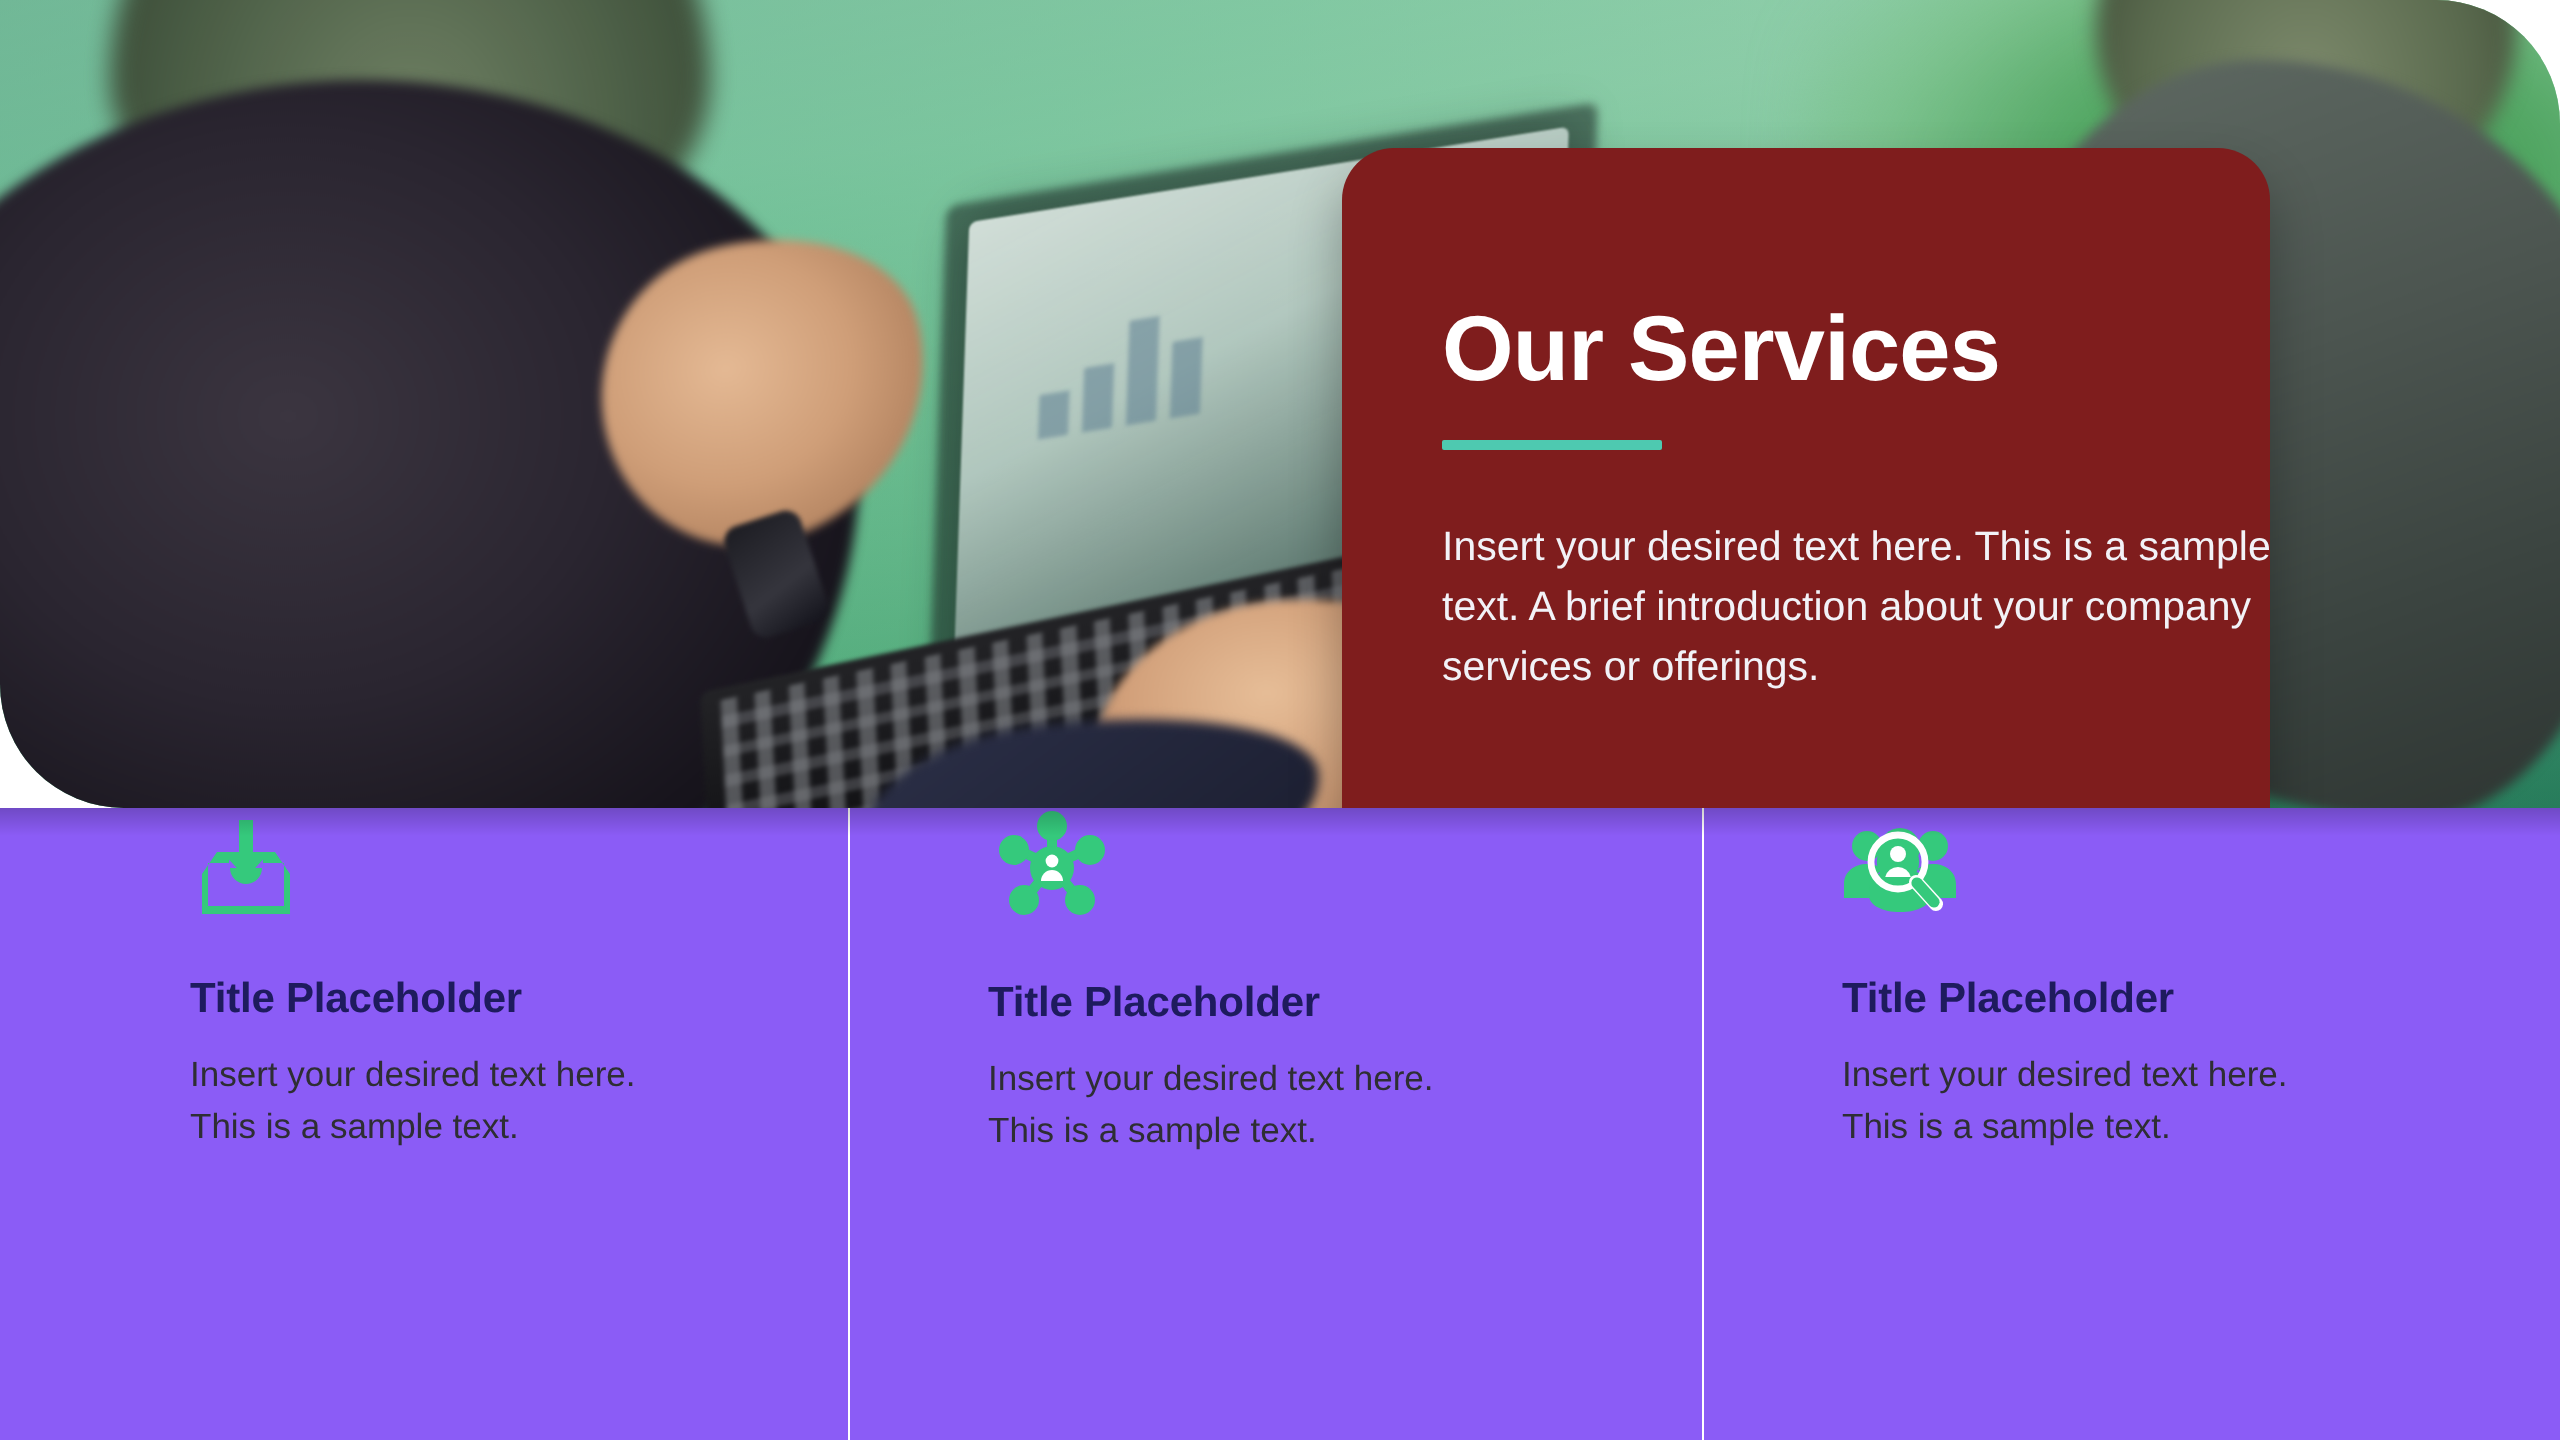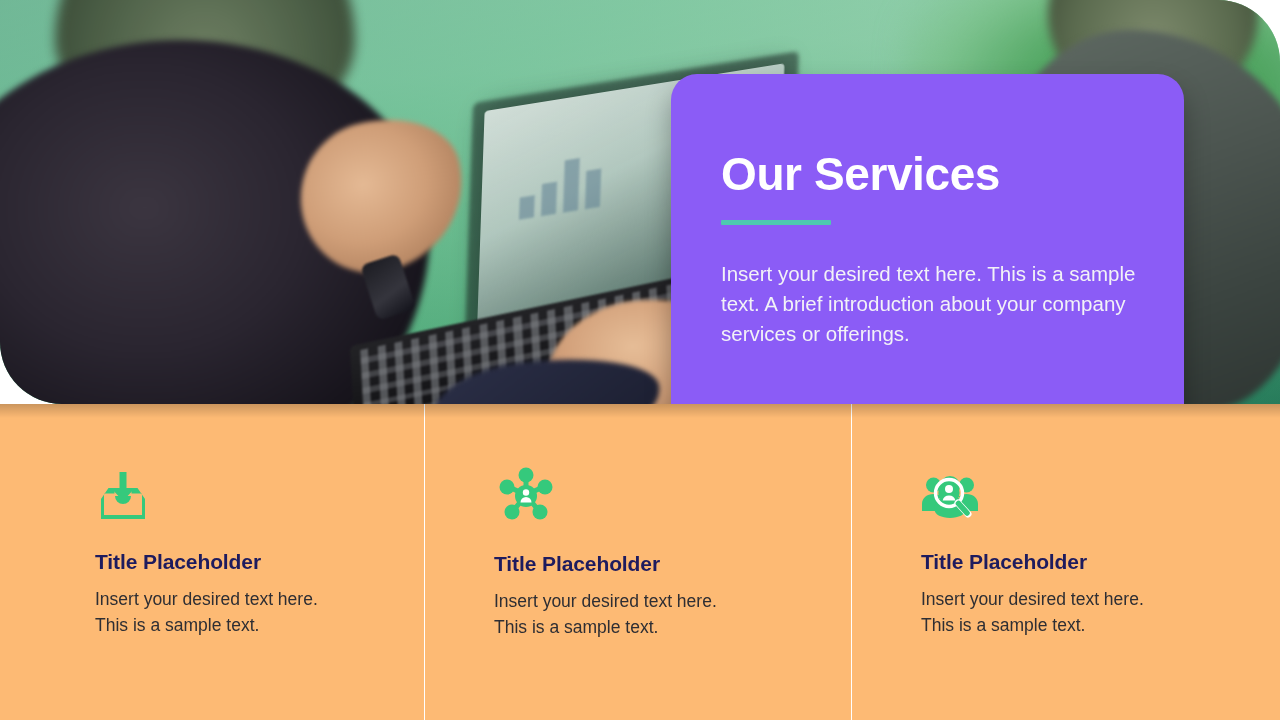--- a/index.html
+++ b/index.html
@@ -236,23 +236,23 @@
     background: radial-gradient(ellipse at 50% 65%,
        #7d8a6c 0%, #5a6a4e 55%, #3d4a36 90%);
     filter: blur(5px);
   }
 
   
   .title-card {
     position: absolute;
     left: 671px;
     top: 74px;
-    width: 513px;
+    width: 464px;
     height: 369px;
-    background: #8b5cf6;
+    background: #7f1d1d;
     border-radius: 26px;
     box-shadow: 0 14px 26px rgba(0,0,0,0.30);
     padding: 76px 11px 0 50px;
   }
 
   .title-card h1 {
     font-size: 46px;
     line-height: 1.05;
     font-weight: bold;
     color: #ffffff;
@@ -281,22 +281,21 @@
     position: absolute;
     left: 0;
     top: 404px;
     width: 1280px;
     height: 316px;
     display: flex;
   }
 
   .card {
     position: relative;
-    background: #fdba74;
-    padding-top: 62px;
+    background: #8b5cf6;
   }
   .card:nth-child(1) { width: 425px; padding-left: 95px; }
   .card:nth-child(2) { width: 427px; padding-left: 69px; }
   .card:nth-child(3) { width: 428px; padding-left: 69px; }
 
   .card + .card::before {
     content: "";
     position: absolute;
     left: -1px;
     top: 0;

